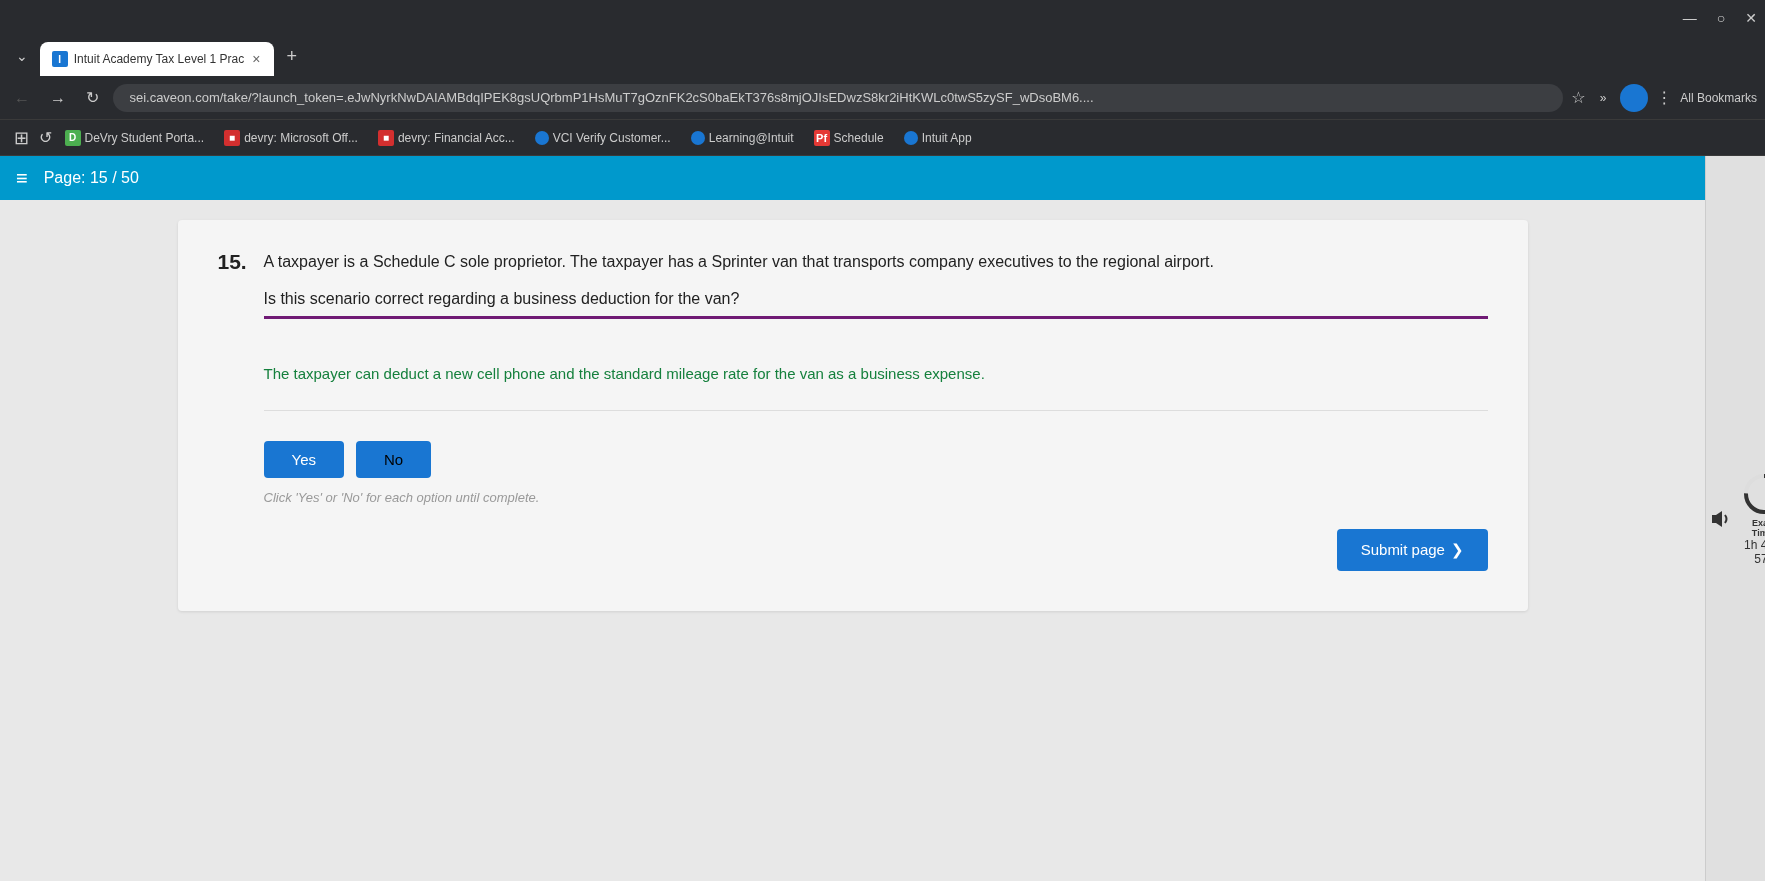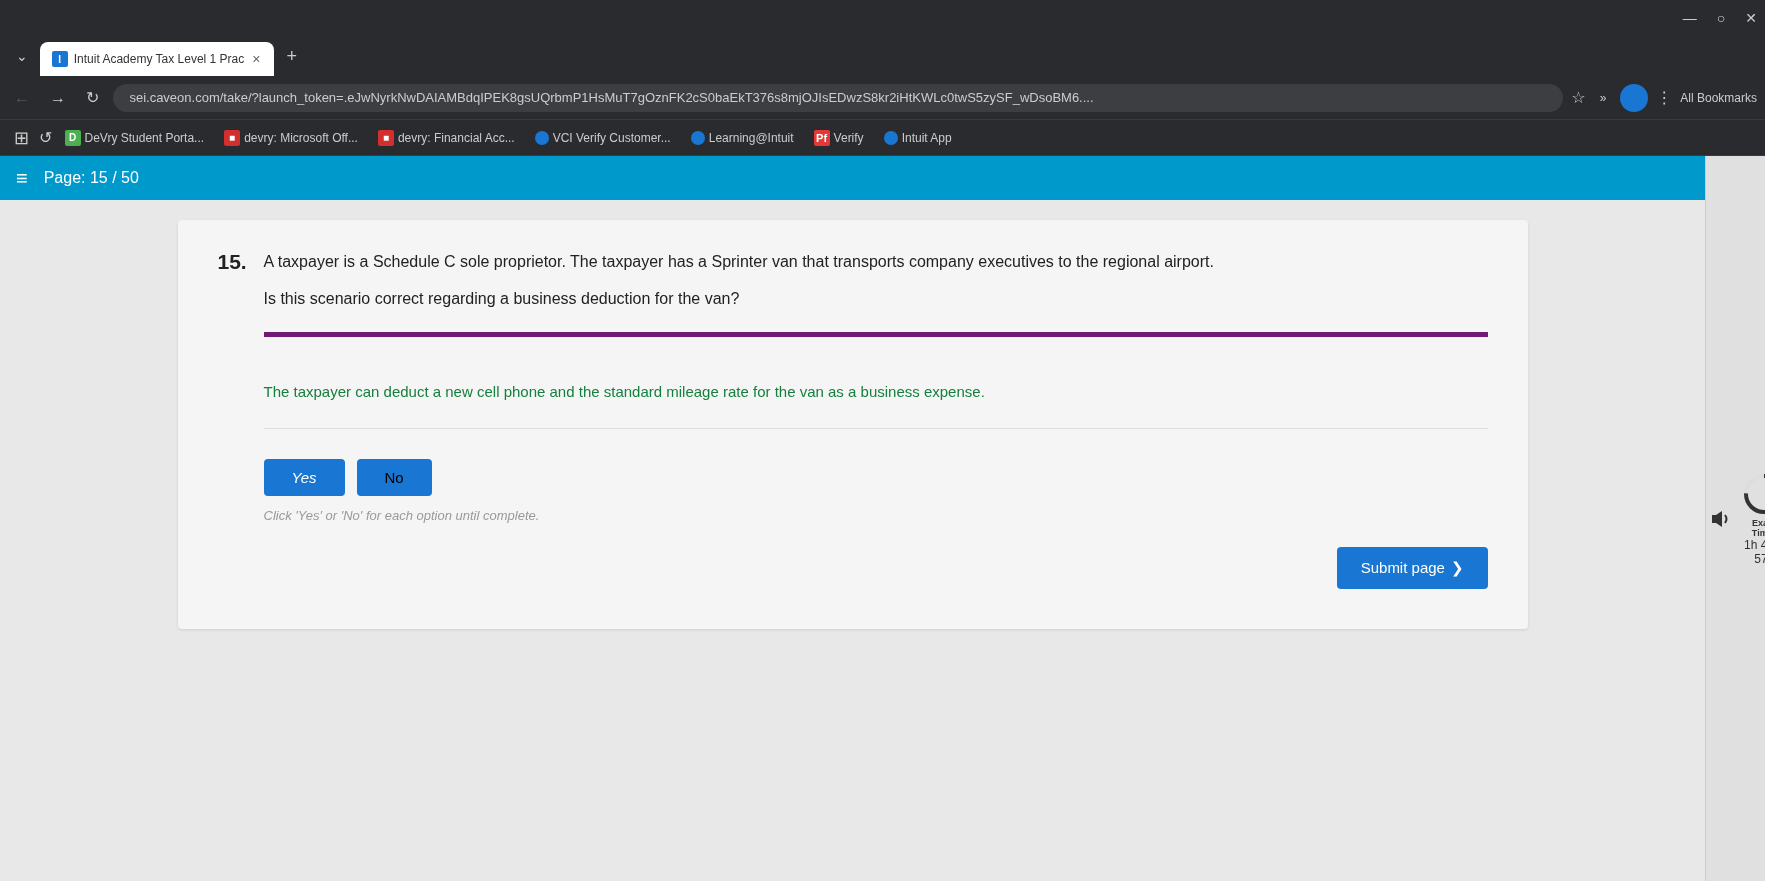--- a/index.html
+++ b/index.html
@@ -282,22 +282,22 @@
       font-size: 16px;
       color: #222;
       line-height: 1.5;
     }
 
     .question-subtitle {
       font-size: 16px;
       color: #222;
       margin-left: 46px;
       margin-bottom: 20px;
-      padding-bottom: 24px;
-      border-bottom: 5px solid #701a75;
+      padding-bottom: 8px;
+      border-bottom: 3px solid #701a75;
     }
 
     .answer-option {
       margin-left: 46px;
       padding: 24px 0;
       border-bottom: 1px solid #ddd;
     }
     .answer-text {
       font-size: 15px;
       color: #15803d;
@@ -312,21 +312,20 @@
     }
     .btn-yes {
       background: #1976d2;
       color: white;
       border: none;
       border-radius: 4px;
       padding: 10px 28px;
       font-size: 15px;
       font-weight: 500;
       cursor: pointer;
-      font-style: italic;
     }
     .btn-no {
       background: #1976d2;
       color: #000000;
       border: none;
       border-radius: 4px;
       padding: 10px 28px;
       font-size: 15px;
       font-weight: 500;
       cursor: pointer;
@@ -472,21 +471,21 @@
     <div class="bookmark-item">
       <div class="bookmark-favicon bm-vci" style="background:#1976d2;border-radius:50%;width:14px;height:14px;"></div>
       <span>VCI Verify Customer...</span>
     </div>
     <div class="bookmark-item">
       <div class="bookmark-favicon bm-learning" style="background:#1976d2;border-radius:50%;width:14px;height:14px;"></div>
       <span>Learning@Intuit</span>
     </div>
     <div class="bookmark-item">
       <div class="bookmark-favicon bm-elevate" style="background:#e53935;font-size:11px;color:white;display:flex;align-items:center;justify-content:center;border-radius:2px;">Pf</div>
-      <span>Verify</span>
+      <span>Schedule</span>
     </div>
     <div class="bookmark-item">
       <div class="bookmark-favicon bm-intuit" style="background:#1976d2;border-radius:50%;width:14px;height:14px;"></div>
       <span>Intuit App</span>
     </div>
   </div>
 
   <div class="page-content">
 
     <div class="exam-main">

